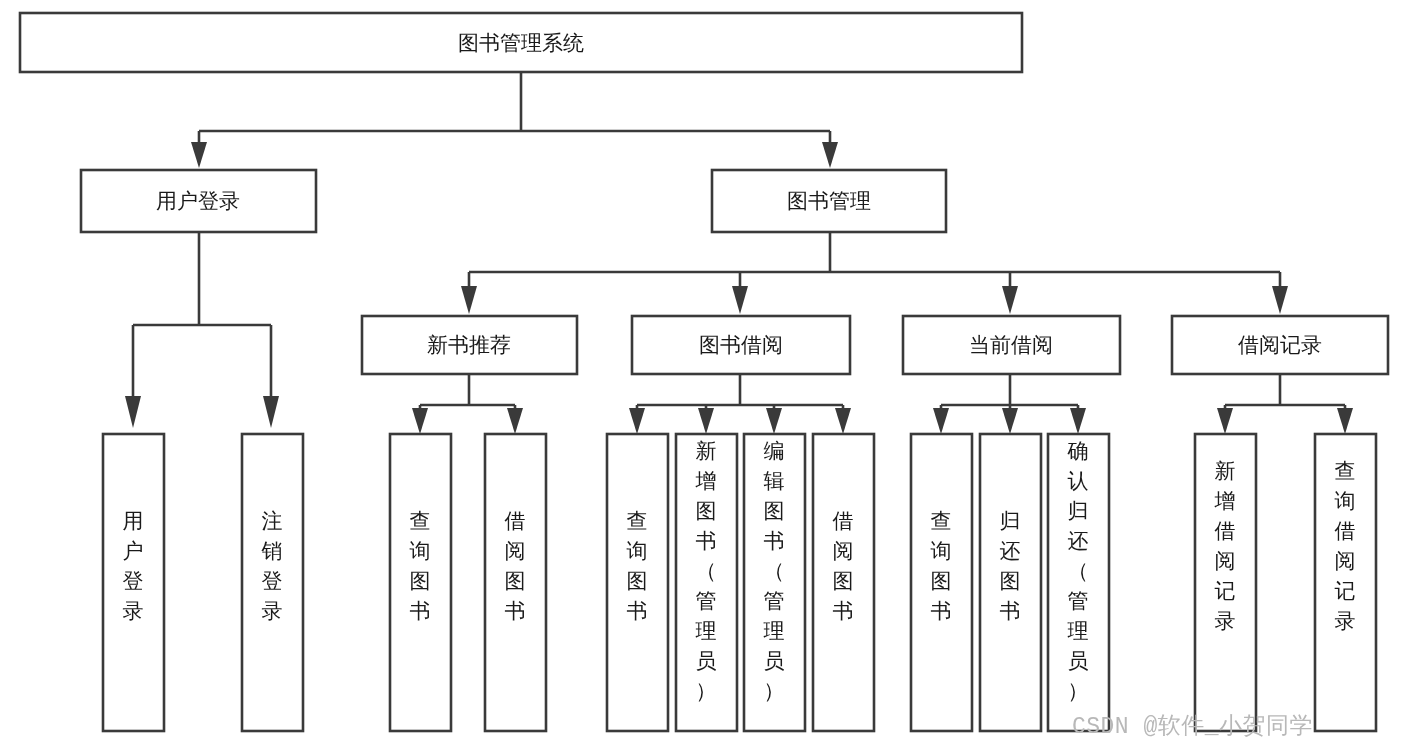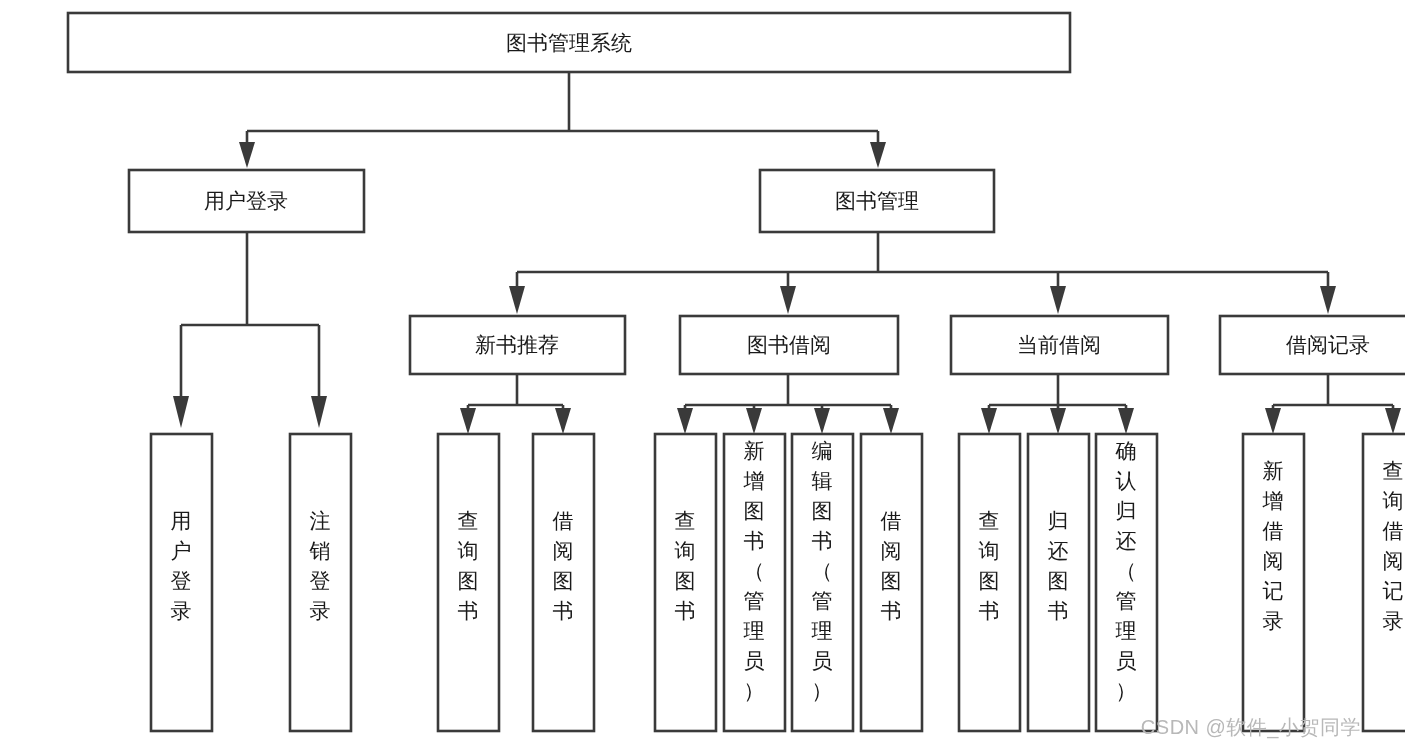--- a/index.html
+++ b/index.html
@@ -10,21 +10,20 @@
   body {
     width: 1405px;
     height: 747px;
     font-family: "DejaVu Sans", "Liberation Sans", sans-serif;
     overflow: hidden;
   }
   #diagram-root {
     position: relative;
     width: 1321px;
     height: 747px;
-    padding-left: 48px;
   }
   svg.diagram {
     display: block;
     width: 1405px;
     height: 747px;
   }
   .node-box {
     fill: #ffffff;
     stroke: #3a3a3a;
     stroke-width: 2.6;
@@ -49,22 +48,22 @@
   .node-label-vertical {
     font-family: "DejaVu Sans", "Liberation Sans", sans-serif;
     fill: #1a1a1a;
     font-size: 21px;
     text-anchor: middle;
   }
   .watermark {
     position: absolute;
     right: 8px;
     bottom: 6px;
-    font-family: Liberation Sans, sans-serif;
-    font-size: 20px;
+    font-family: Liberation Mono, monospace;
+    font-size: 23px;
     color: #b8b8b8;
     letter-spacing: 0.5px;
     white-space: nowrap;
     pointer-events: none;
   }
 </style>
 </head>
 <body>
 
 <div id="diagram-root">

